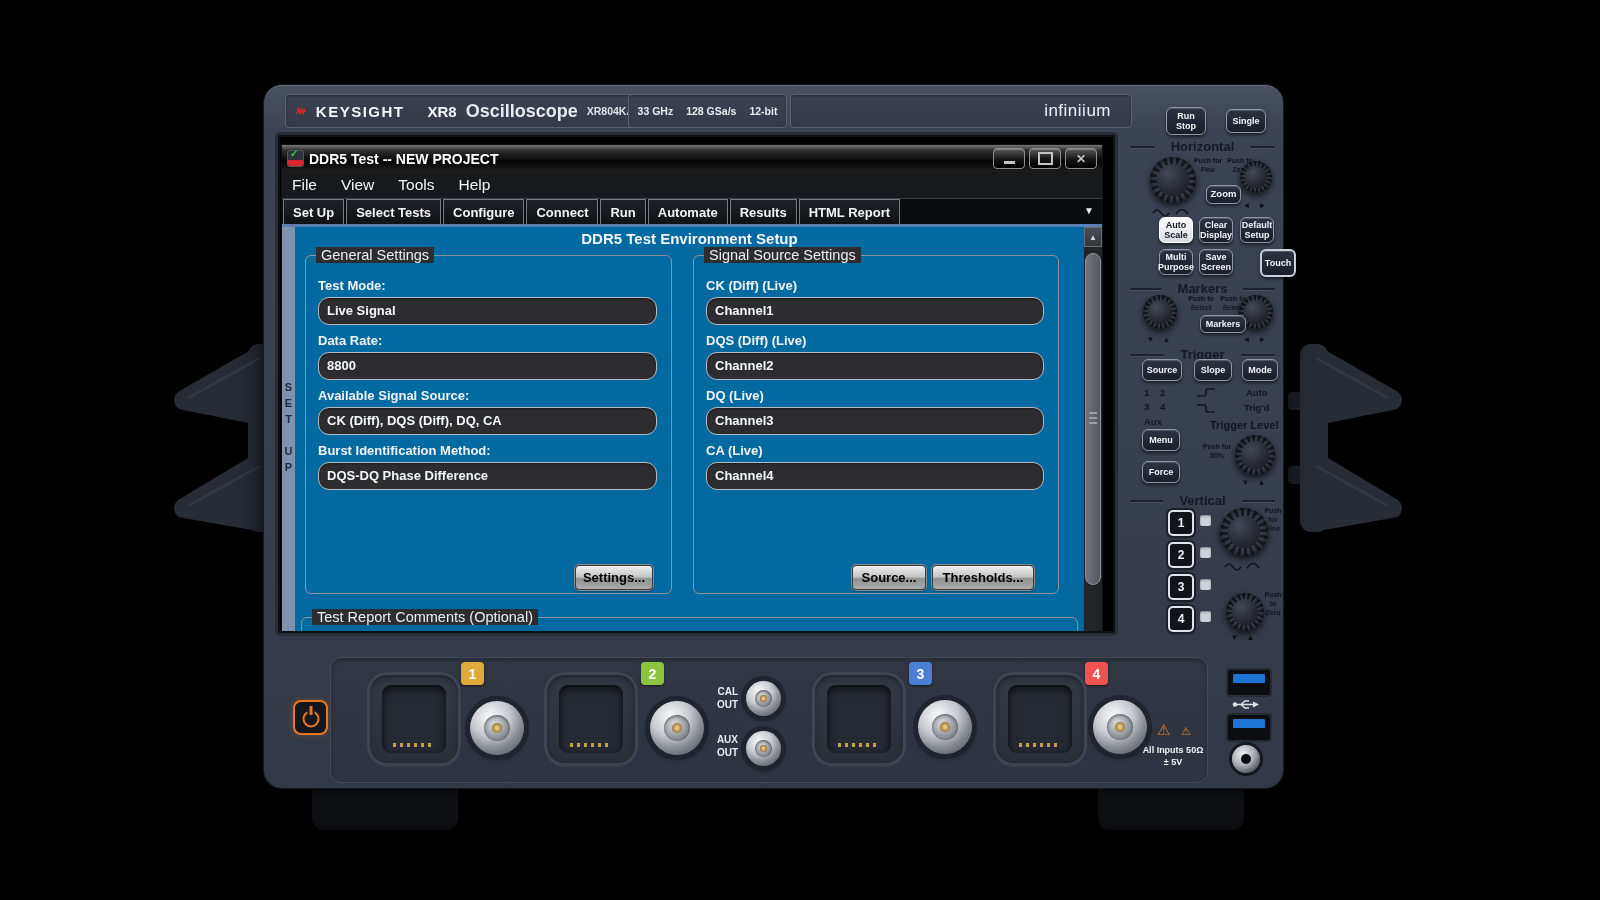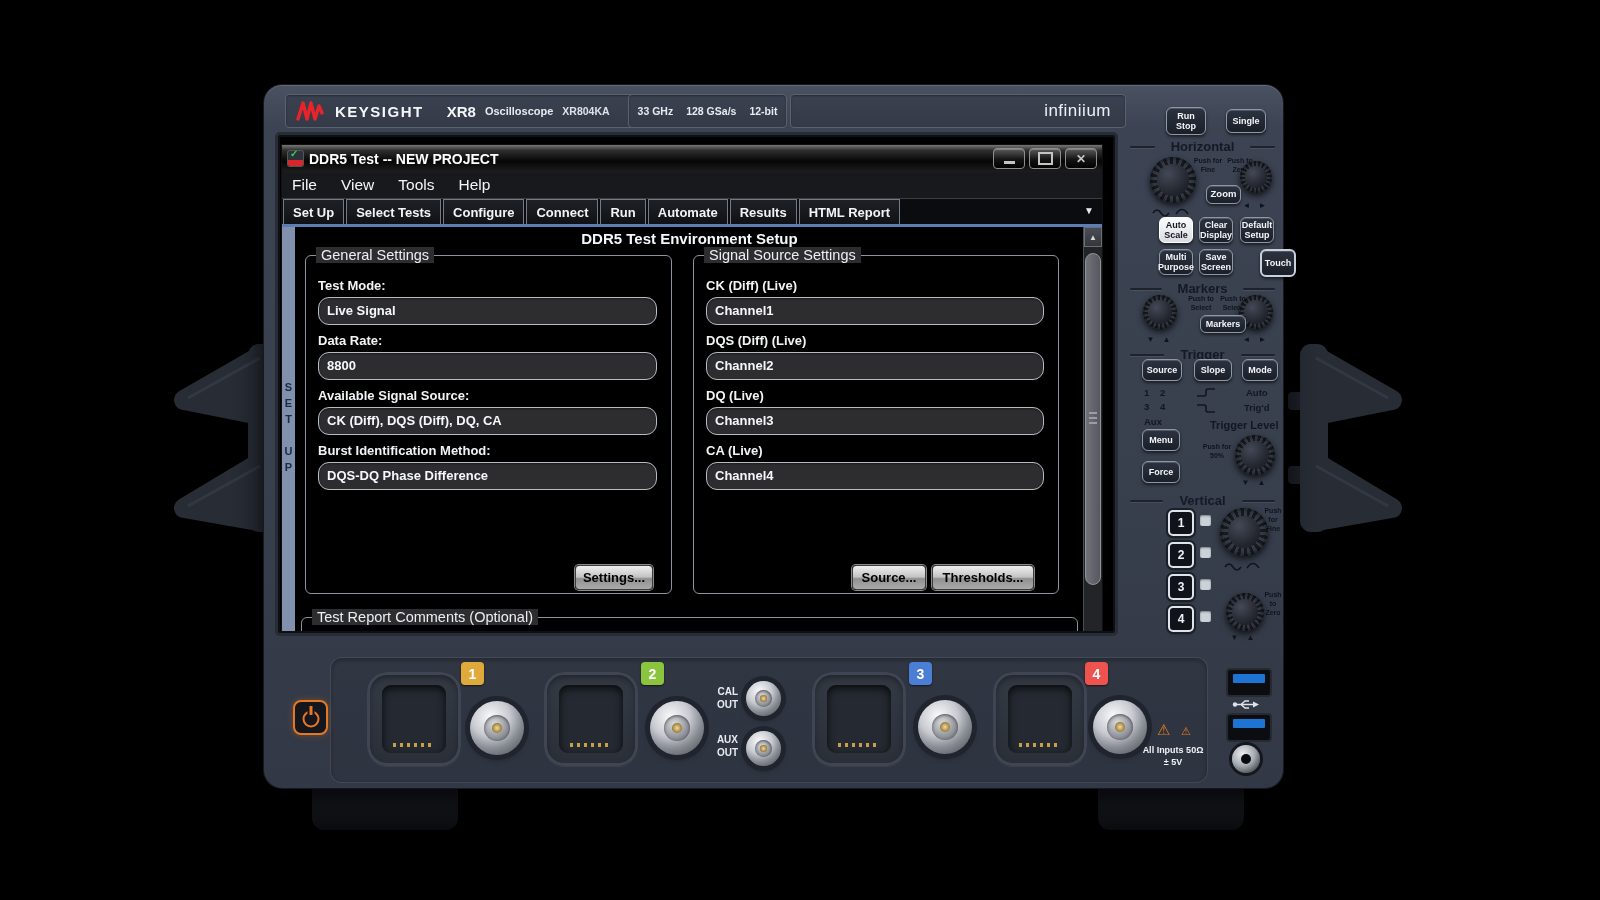--- a/index.html
+++ b/index.html
@@ -11,21 +11,21 @@
   .device{left:264px;top:85px;width:1019px;height:703px;border-radius:18px;
     background:linear-gradient(180deg,#4a5160 0%,#3c4352 6%,#383f4d 55%,#323845 100%);
     box-shadow:0 0 0 1px #15181e,0 10px 28px rgba(0,0,0,.85),inset 0 1px 0 rgba(255,255,255,.14);}
   .foot{background:linear-gradient(#1b1e24,#0b0c0f);border-radius:5px 5px 12px 12px;}
 
   
   .hpanel{border:1px solid #5a6170;border-radius:4px;background:linear-gradient(#3a4150,#343a47);
     box-shadow:inset 0 1px 2px rgba(0,0,0,.35);display:flex;align-items:center;}
   .brand{color:#f4f6f9;font-weight:bold;font-size:15px;letter-spacing:1.5px;}
   .model{color:#f4f6f9;font-weight:bold;font-size:15px;}
-  .product{color:#e9ebf0;font-weight:bold;font-size:11px;}
+  .product{color:#e9ebf0;font-weight:bold;font-size:18px;}
   .modelnum{color:#dfe2e8;font-weight:bold;font-size:10.5px;}
   .spec{color:#e9ebf0;font-weight:bold;font-size:10.5px;}
   .infiniium{color:#eef0f4;font-size:17px;letter-spacing:.5px;}
 
   
   .screen{left:14px;top:50px;width:833px;height:494px;background:#000;border:2px solid #0e1014;
     border-radius:2px;box-shadow:0 0 0 3px #272c36,inset 0 0 14px #000;overflow:hidden;}
   .appwin{left:2px;top:8px;width:820px;height:486px;background:#2d2d30;box-shadow:0 0 0 1px #101010;}
   .titlebar{left:0;top:0;right:0;height:27px;
     background:linear-gradient(180deg,#777 0%,#2e2e2e 20%,#060606 60%,#1d1d1d 100%);
@@ -42,21 +42,21 @@
   .glyph-x{color:#c4c4c4;font-size:12px;font-weight:bold;line-height:1;}
   .menubar{left:0;top:27px;right:0;height:26px;background:#17191d;display:flex;align-items:center;gap:24px;padding-left:10px;border-bottom:1px solid #000;}
   .menuitem{color:#f4f6f8;font-size:15.5px;}
   .tabbar{left:0;top:53px;right:0;height:26px;background:#0a0c0f;display:flex;align-items:stretch;gap:2px;padding-left:1px;border-top:1px solid #3a3f46;}
   .tab{display:flex;align-items:center;padding:0 9px;background:linear-gradient(#1d2126,#101215);
     border:1px solid #757b84;color:#f2f4f8;font-weight:bold;font-size:13px;}
   .tabdrop{position:absolute;right:8px;top:60px;color:#e8eaee;font-size:10px;}
   .blueline{left:0;top:79px;right:0;height:3px;}
   .sidetab{left:0;top:82px;width:13px;bottom:0;display:flex;align-items:center;justify-content:center;}
   .sidetab span{writing-mode:vertical-lr;text-orientation:upright;color:#1f2940;font-weight:bold;font-size:11px;letter-spacing:4px;}
-  .content{left:13px;top:82px;width:789px;height:412px;background:#000000;overflow:hidden;}
+  .content{left:13px;top:82px;width:789px;height:412px;background:#0369a1;overflow:hidden;}
   .pagetitle{left:0;right:0;top:3px;text-align:center;color:#f5f7fa;font-weight:bold;font-size:15px;}
   .groupbox{border:1px solid #8d939c;border-radius:6px;}
   .legend{position:absolute;top:-9px;left:10px;background:#2d2d30;padding:0 5px;color:#eceff1;font-size:14.5px;}
   .flabel{color:#f1f3f5;font-weight:bold;font-size:13px;}
   .fval{height:26px;border:1px solid #b6bcc4;border-radius:11px;background:#2d2d30;color:#f5f7fa;
     font-weight:bold;font-size:13px;line-height:26px;padding-left:8px;box-shadow:inset 0 1px 2px rgba(0,0,0,.4);}
   .gbtn{display:flex;align-items:center;justify-content:center;height:23px;border:1px solid #3c3c3c;border-radius:4px;
     background:linear-gradient(180deg,#f0f0f0,#c3c3c3 48%,#909090 55%,#ababab);
     color:#000;font-weight:bold;font-size:13px;box-shadow:0 0 0 1px #8a8a8a,0 1px 2px rgba(0,0,0,.8);}
   .scroll{right:0;top:82px;width:18px;height:404px;background:#222428;border-left:1px solid #4a4d52;}
@@ -148,21 +148,21 @@
       <span class="brand">KEYSIGHT</span>
       <span class="model" style="margin-left:14px">XR8</span>
       <span class="product">Oscilloscope</span>
       <span class="modelnum">XR804KA</span>
     </div>
     <div class="abs hpanel" style="left:364px;top:9px;width:157px;height:32px;justify-content:center;gap:13px">
       <span class="spec">33 GHz</span>
       <span class="spec">128 GSa/s</span>
       <span class="spec">12-bit</span>
     </div>
-    <div class="abs hpanel" style="left:526px;top:9px;width:320px;height:32px;justify-content:flex-end;padding-right:14px">
+    <div class="abs hpanel" style="left:526px;top:9px;width:320px;height:32px;justify-content:flex-end;padding-right:20px">
       <span class="infiniium">infiniium</span>
     </div>
 
     <div class="abs screen">
       <div class="abs appwin">
 
         <div class="abs titlebar">
           <div class="appicon">
             <div class="red"></div>
               <div class="chk">✓</div>

